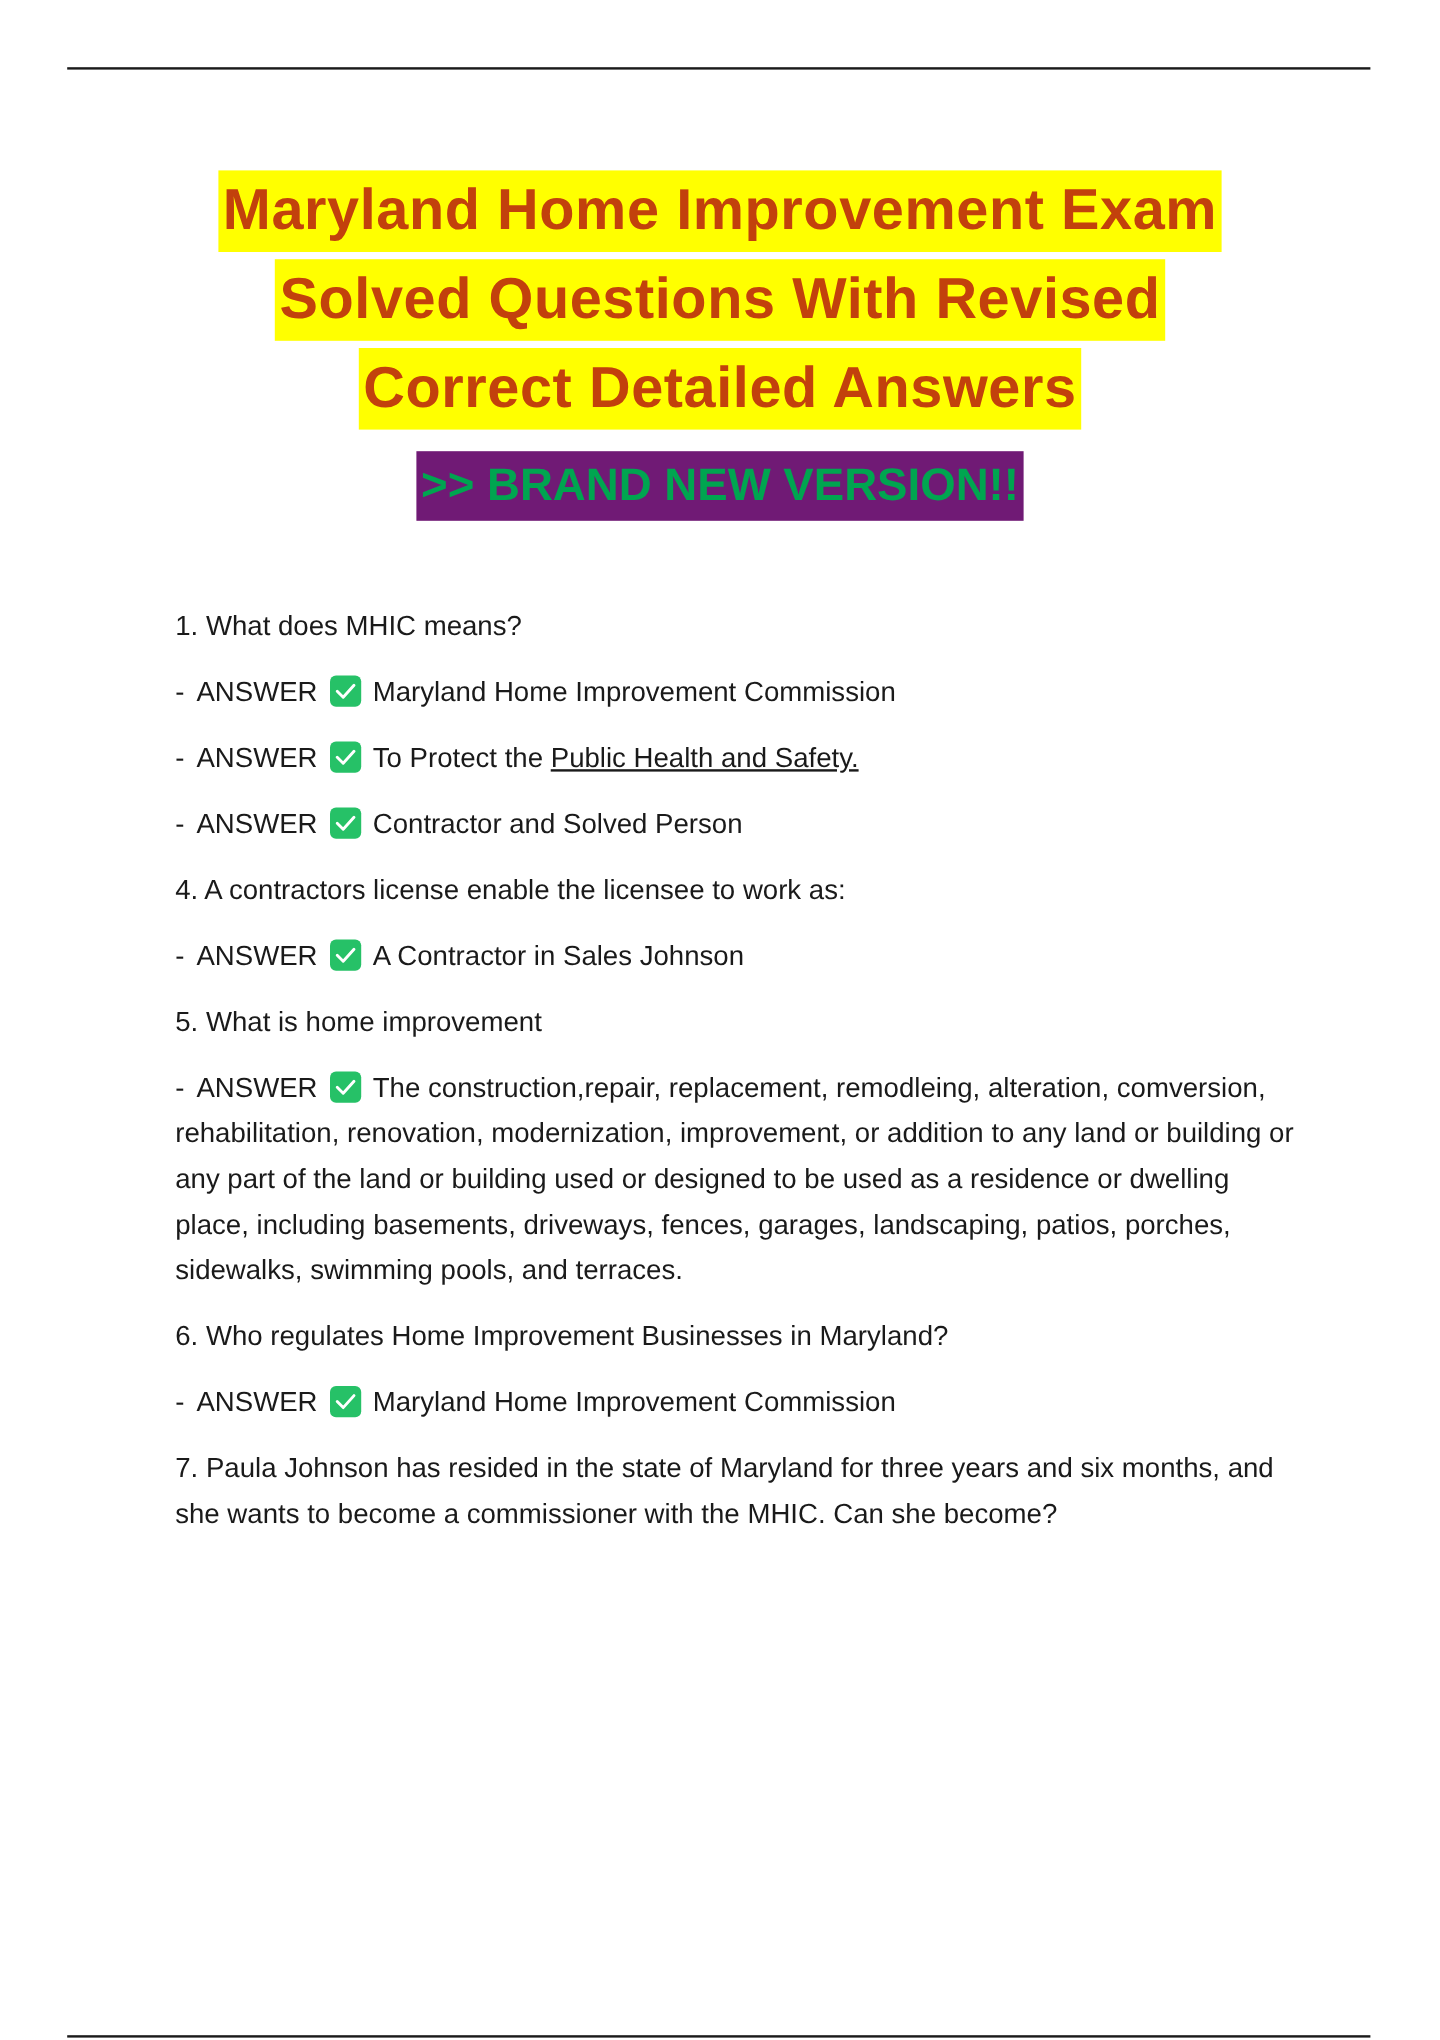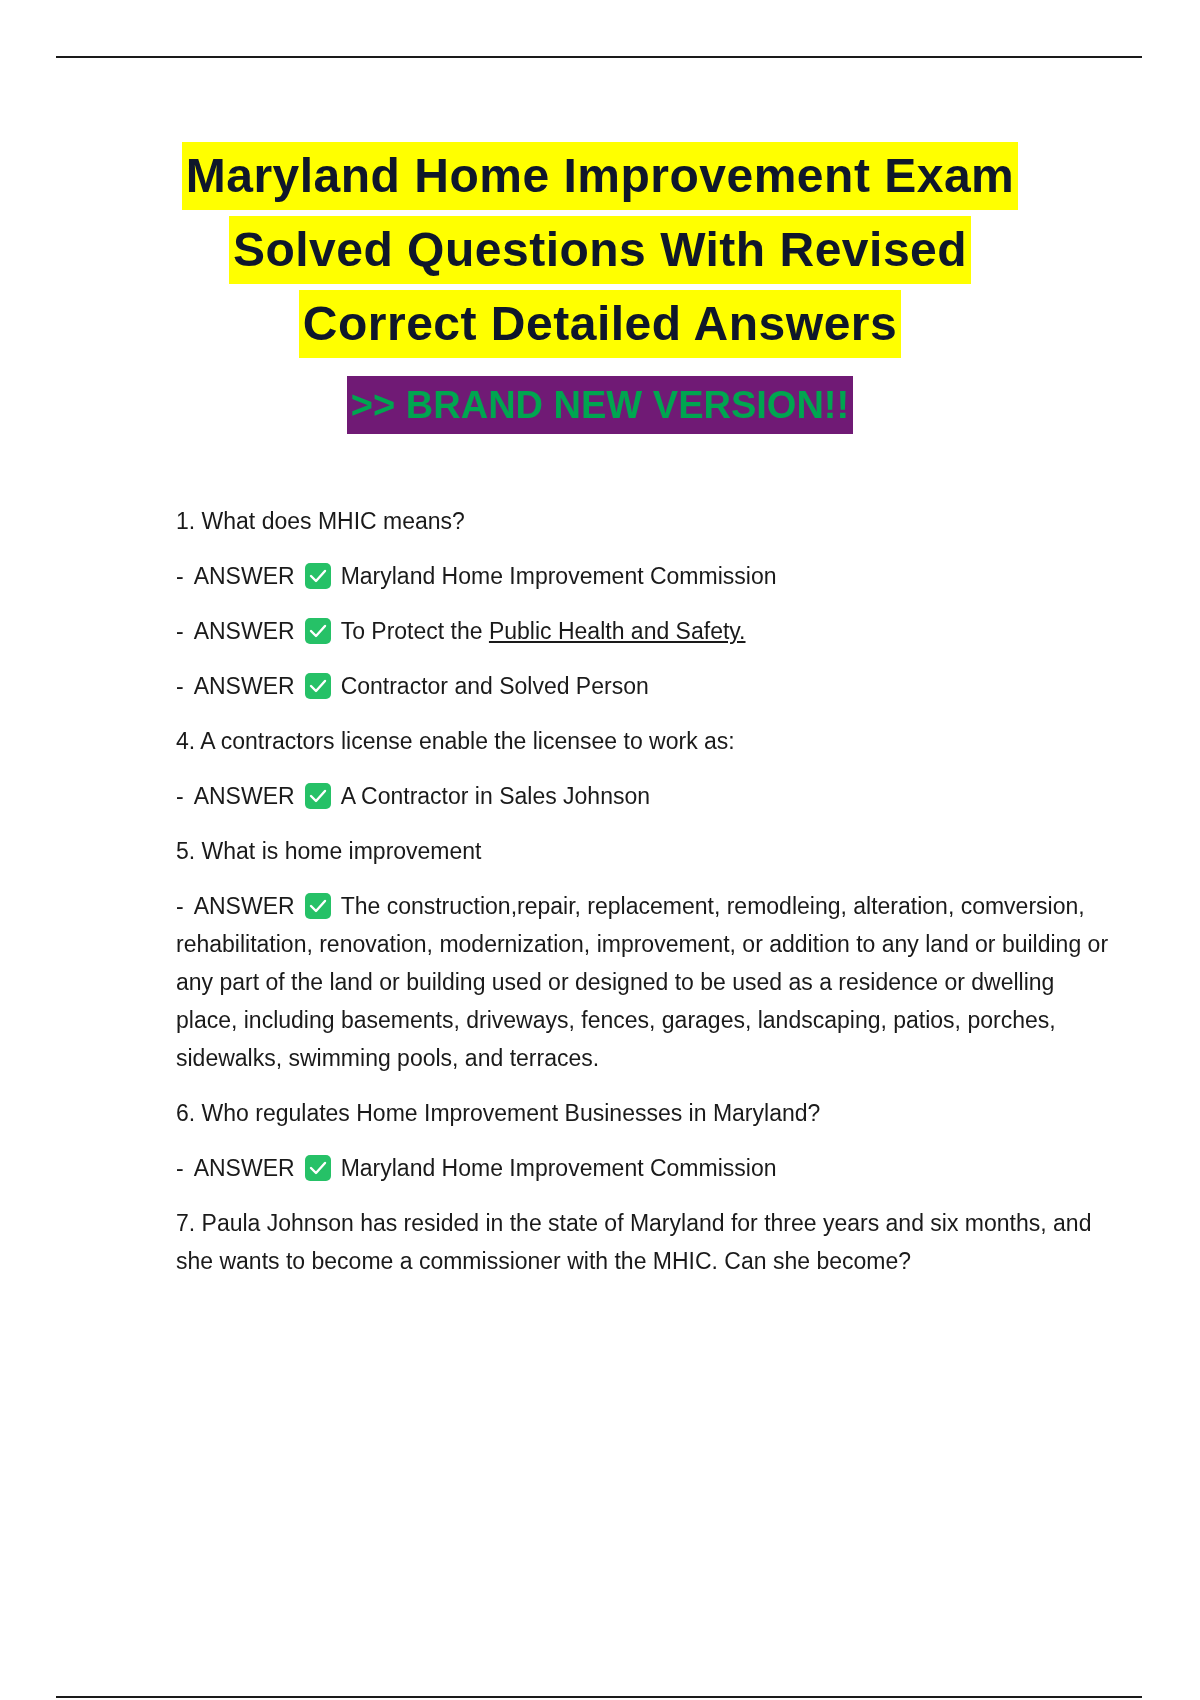--- a/index.html
+++ b/index.html
@@ -28,21 +28,21 @@
     .title-block {
       position: absolute;
       top: 142px;
       left: 0;
       width: 1200px;
       text-align: center;
     }
     .title-line {
       display: inline-block;
       background: #ffff00;
-      color: #0f172a;
+      color: #c2410c;
       font-family: "Liberation Sans", "DejaVu Sans", sans-serif;
       font-weight: bold;
       font-size: 48px;
       line-height: 68px;
       padding: 0 4px;
       letter-spacing: 0.5px;
     }
     .title-row {
       height: 74px;
     }
@@ -60,21 +60,20 @@
     }
 
     .qa {
       position: absolute;
       top: 502px;
       left: 146px;
       width: 940px;
       font-family: "Liberation Sans", "DejaVu Sans", sans-serif;
       font-size: 23px;
       color: #1a1a1a;
-      margin-left: 30px;
     }
     .line {
       line-height: 38px;
       margin: 0 0 17px 0;
     }
     .answer .dash {
       margin-right: 10px;
     }
     .check {
       display: inline-block;

